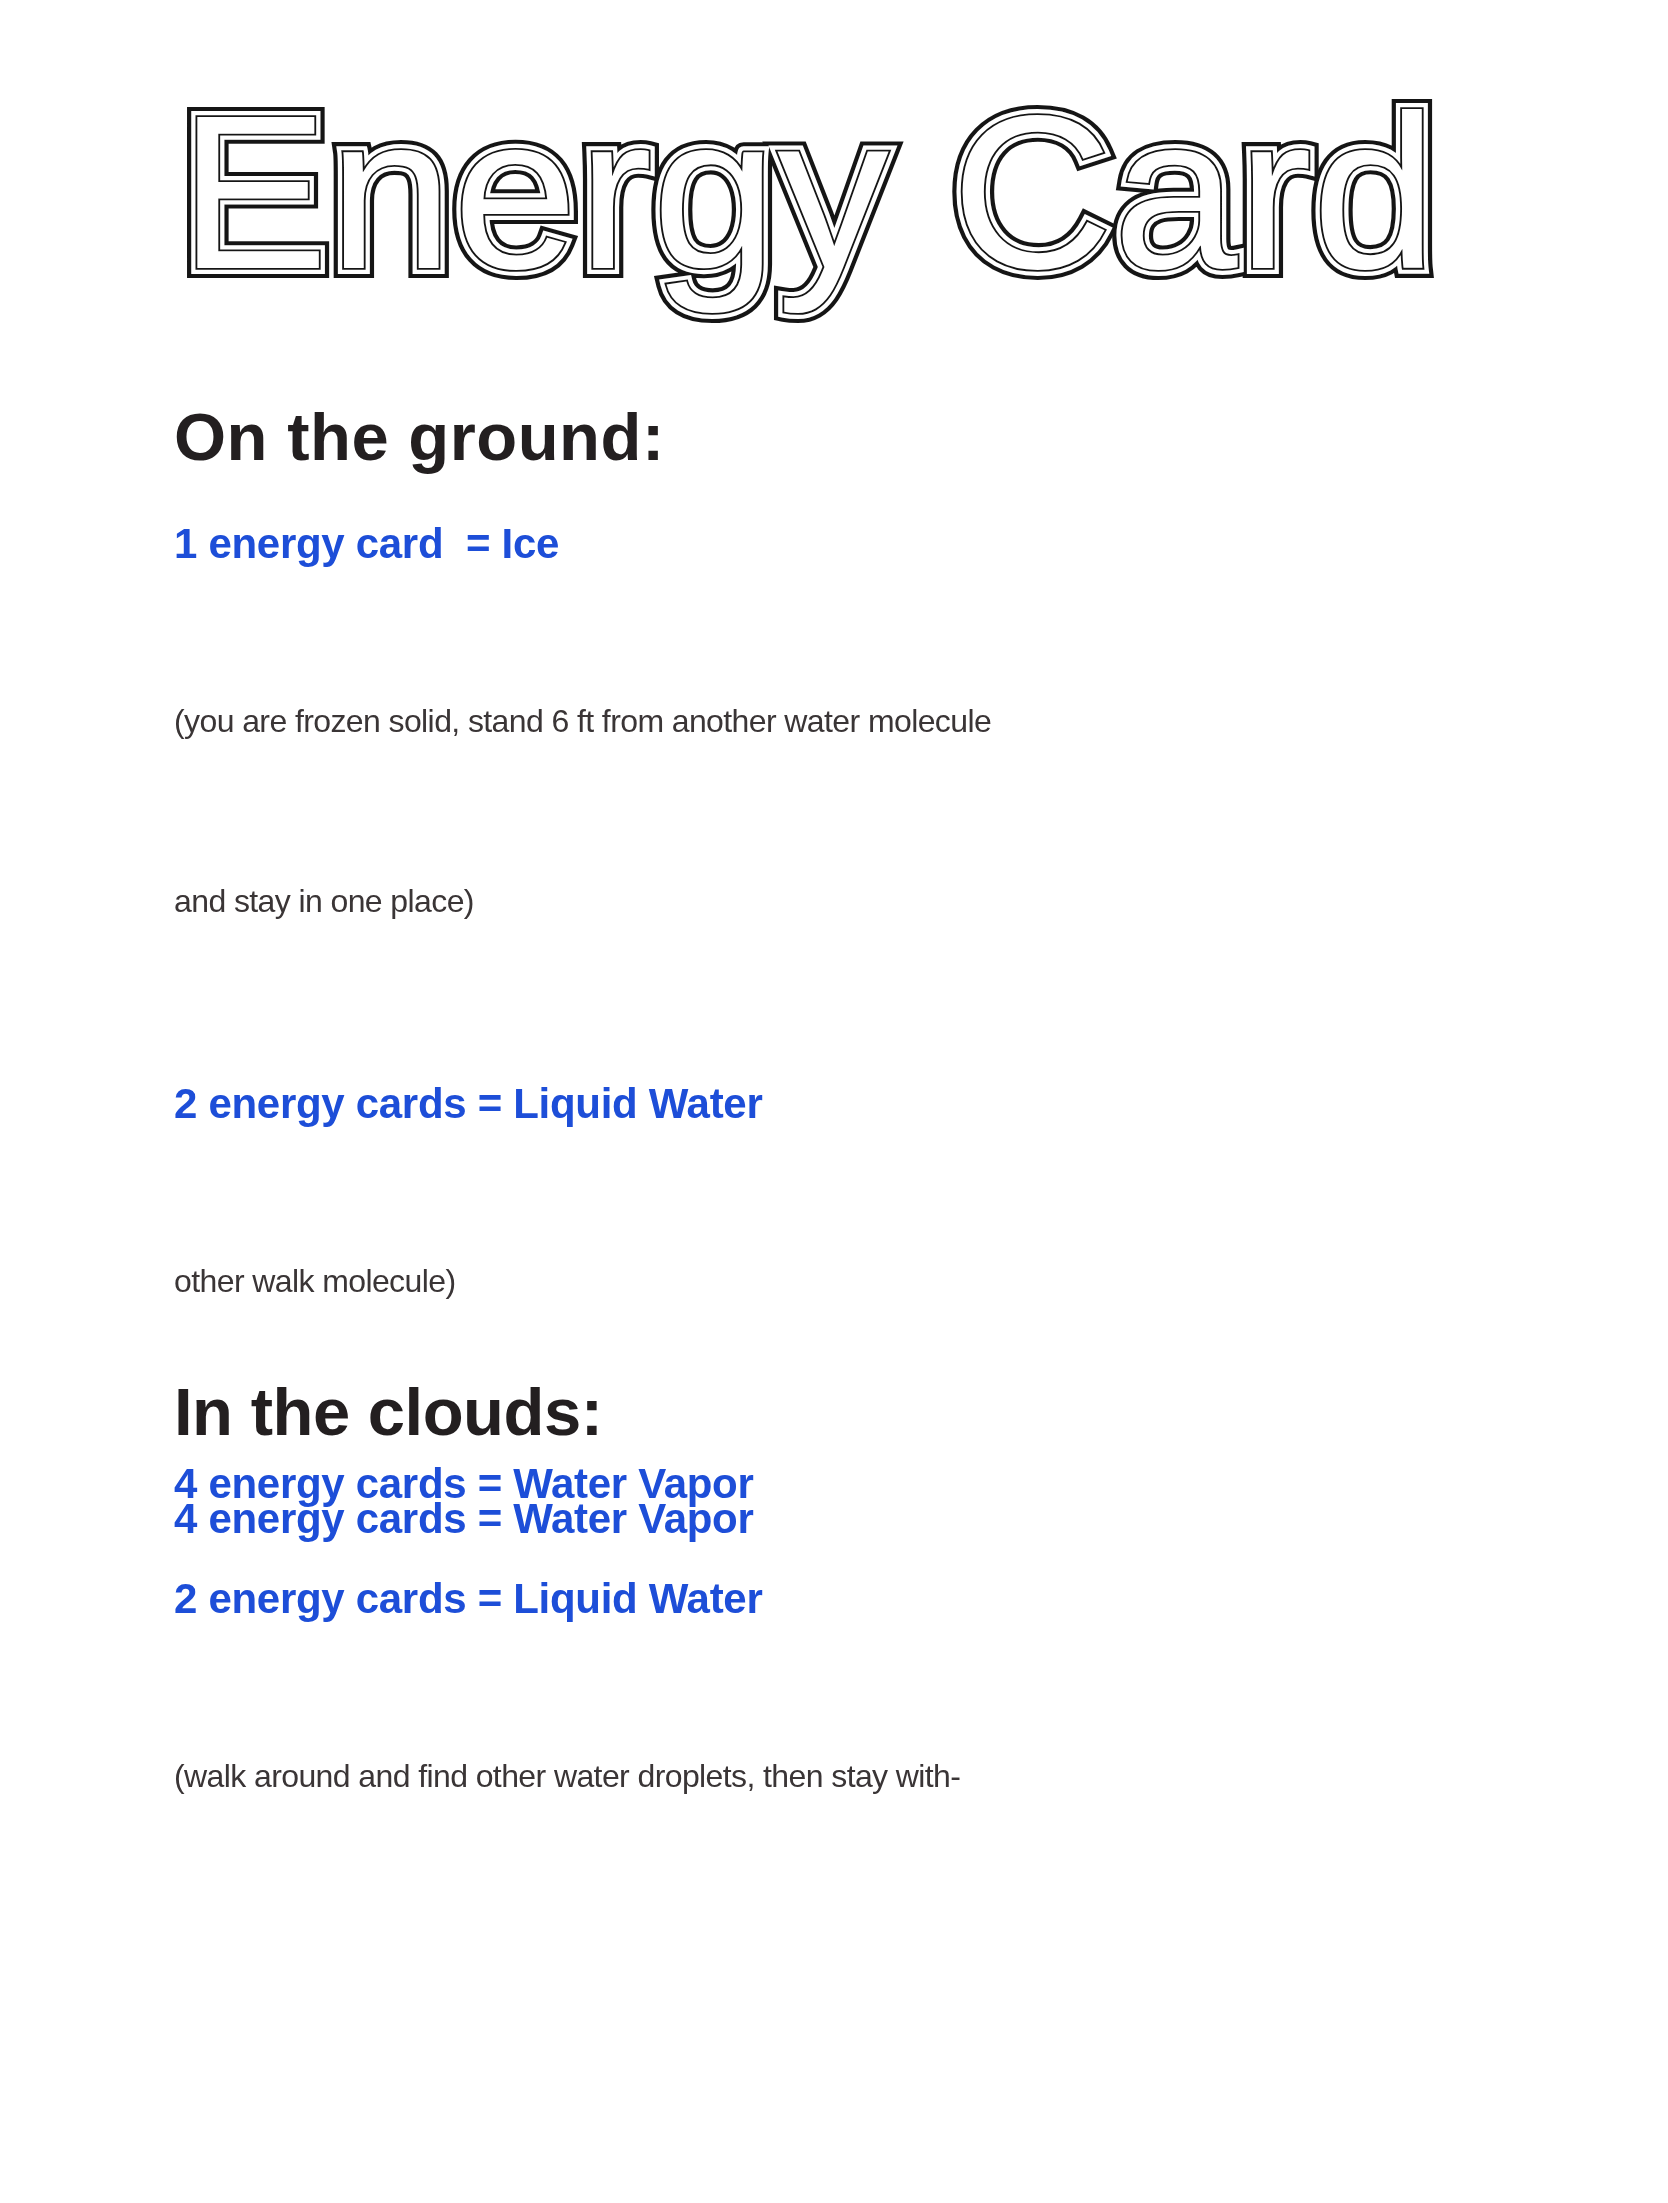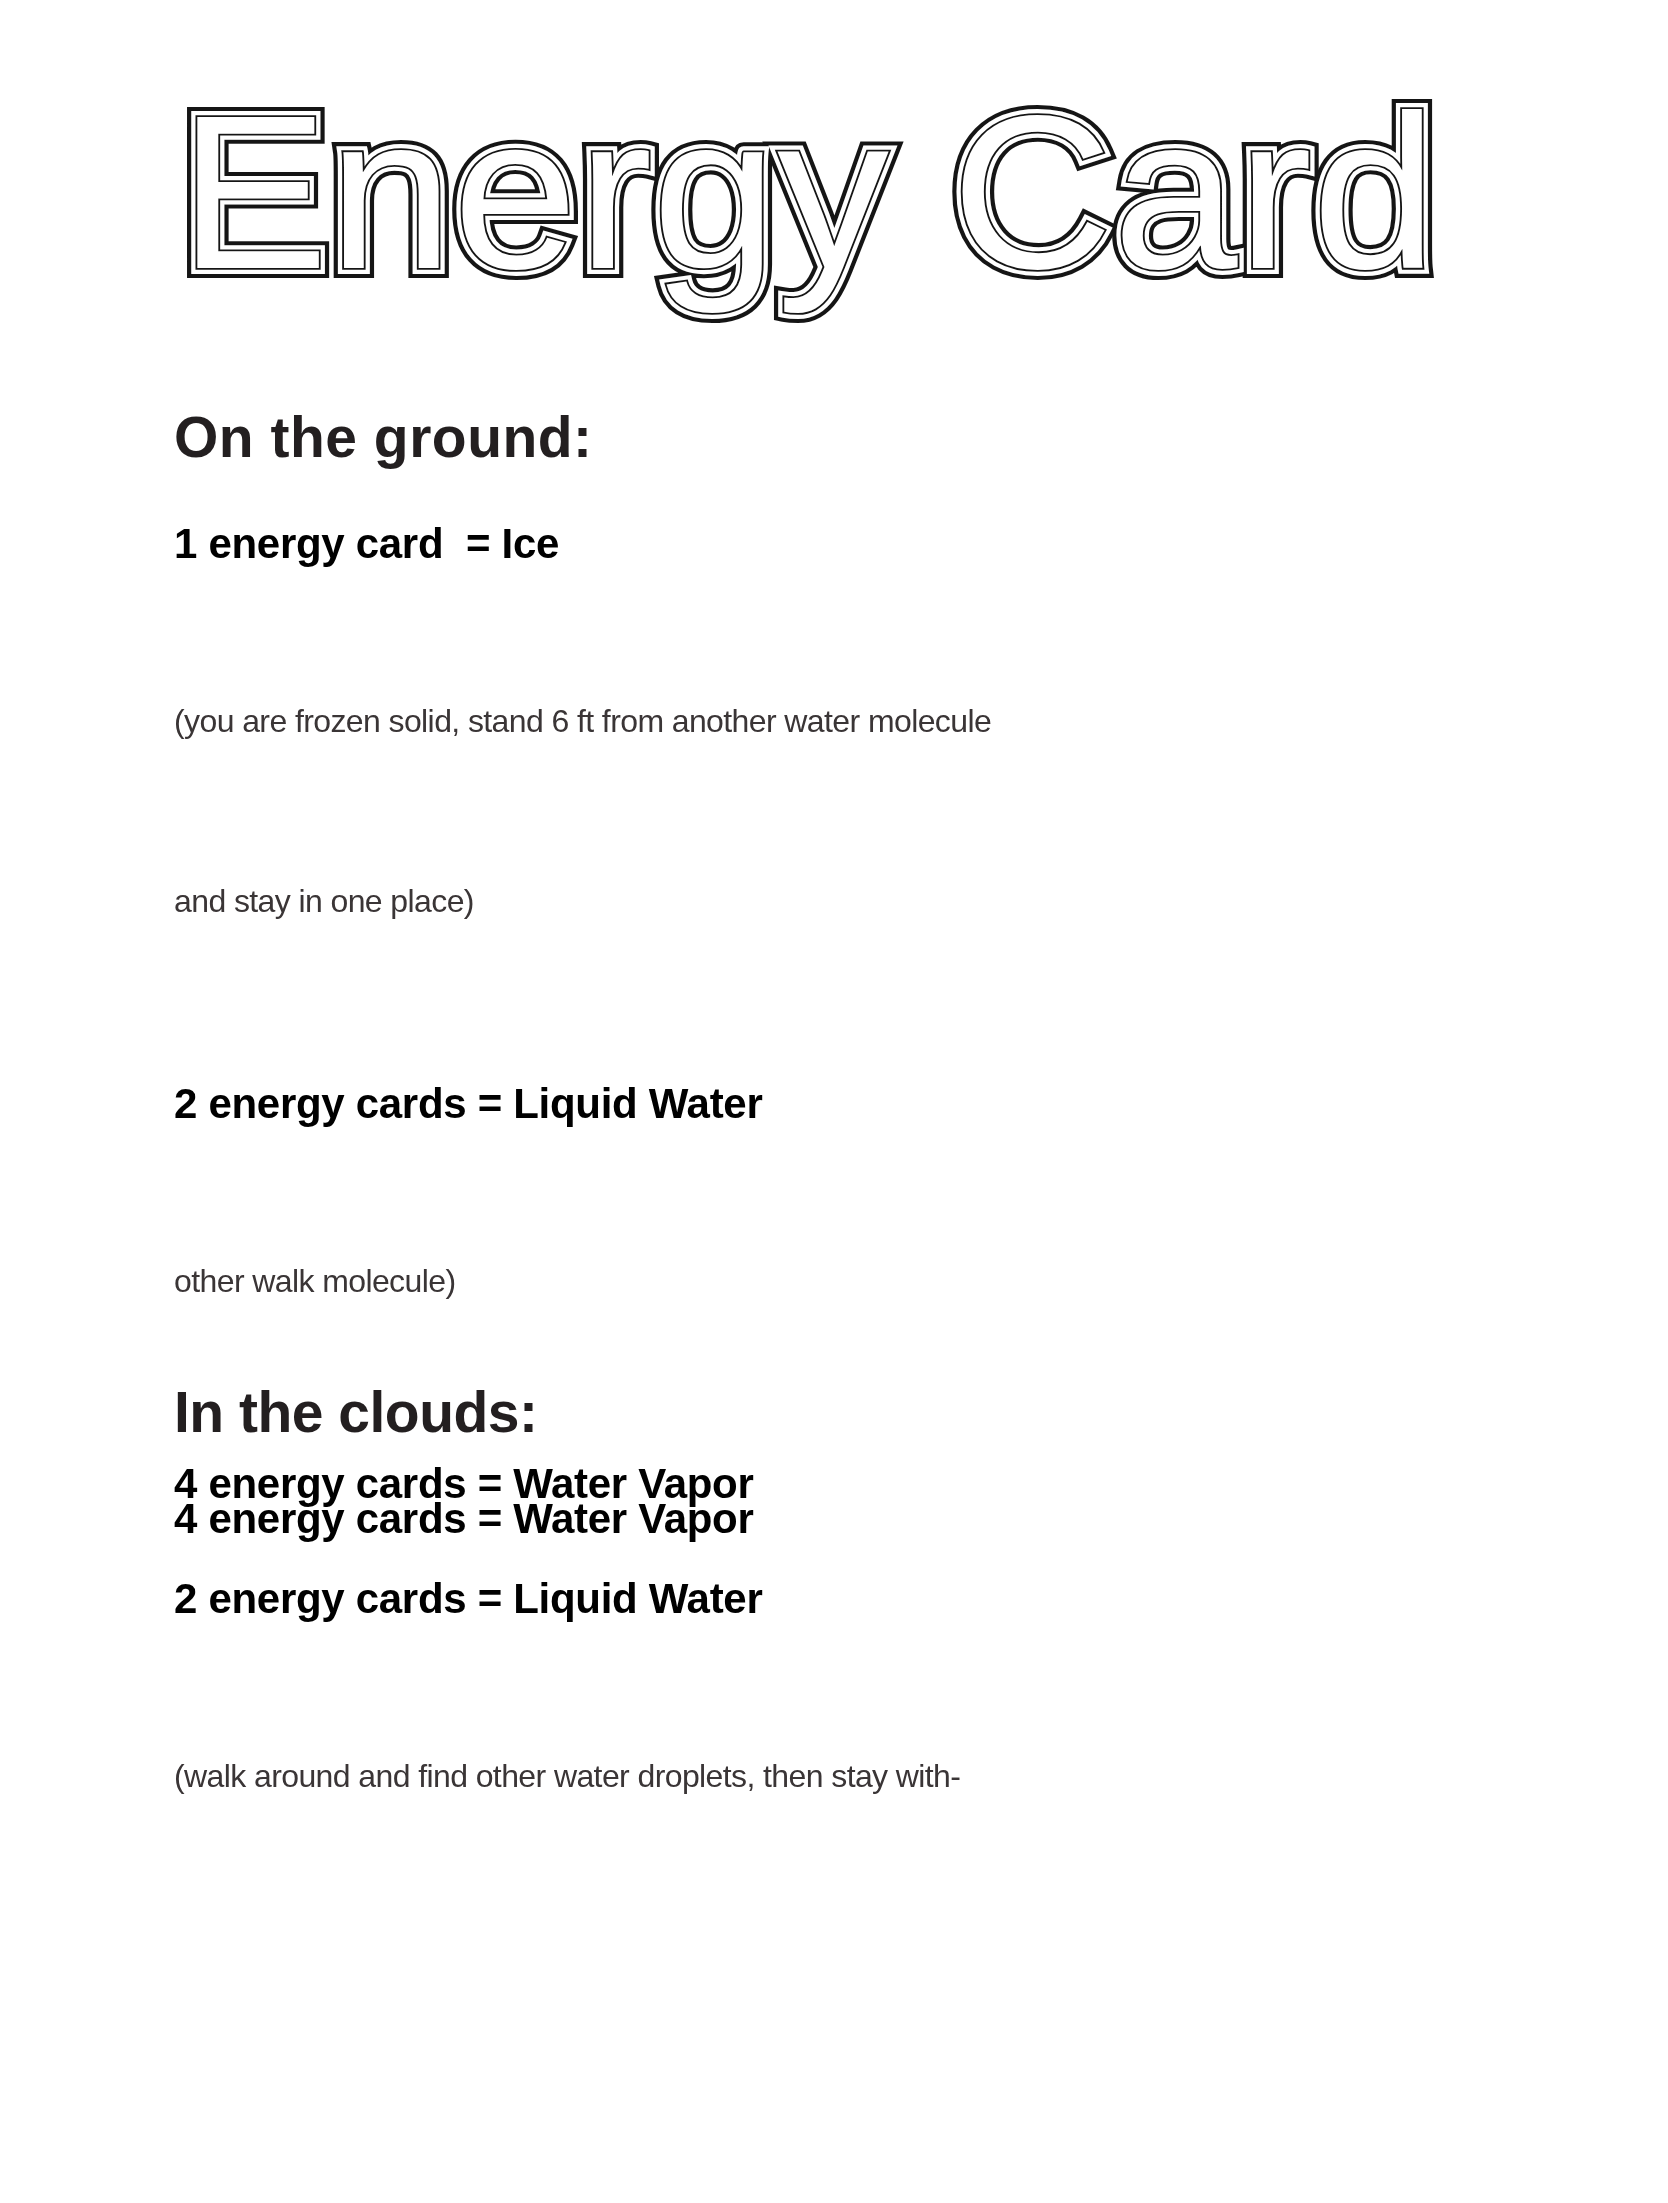--- a/index.html
+++ b/index.html
@@ -67,39 +67,39 @@
       fill: #ffffff;
       stroke: none;
     }
 
     .section {
       position: absolute;
       left: 174px;
       width: 1322px;
     }
     .section-heading {
-      font-size: 57px;
+      font-size: 67px;
       font-weight: 700;
       color: #231f20;
       margin: 0;
       line-height: 66px;
       letter-spacing: 0.5px;
     }
     .section-clouds .section-heading {
       font-family: "Liberation Sans", "DejaVu Sans", sans-serif;
       letter-spacing: -0.5px;
     }
     .rule {
       margin: 0;
     }
     .rule-title {
       font-size: 42px;
       font-weight: 700;
       line-height: 55px;
-      color: #000000;
+      color: #1d4ed8;
       letter-spacing: -0.3px;
       white-space: pre;
     }
     .rule-desc {
       font-size: 32px;
       font-weight: 400;
       line-height: 60px;
       color: #3a3536;
       letter-spacing: -0.6px;
       white-space: pre-wrap;

